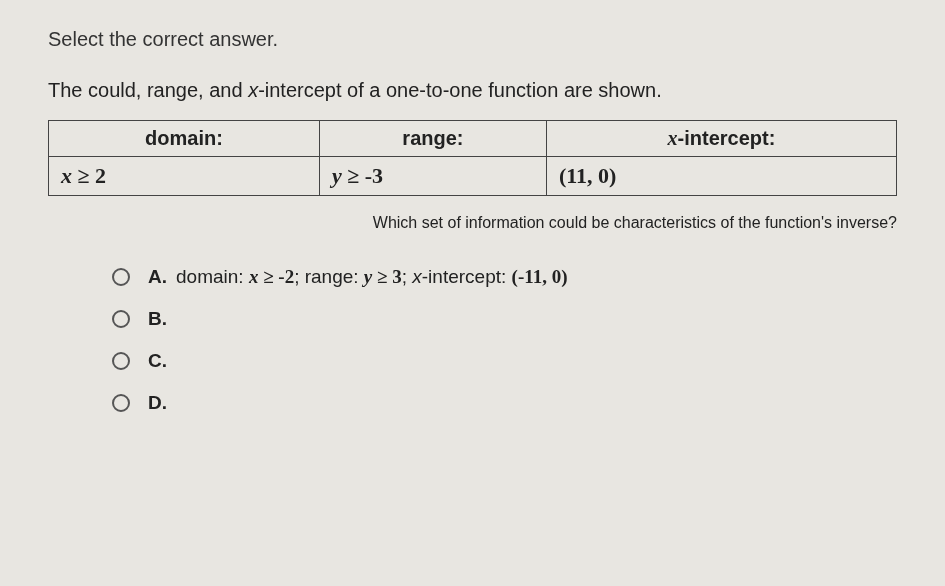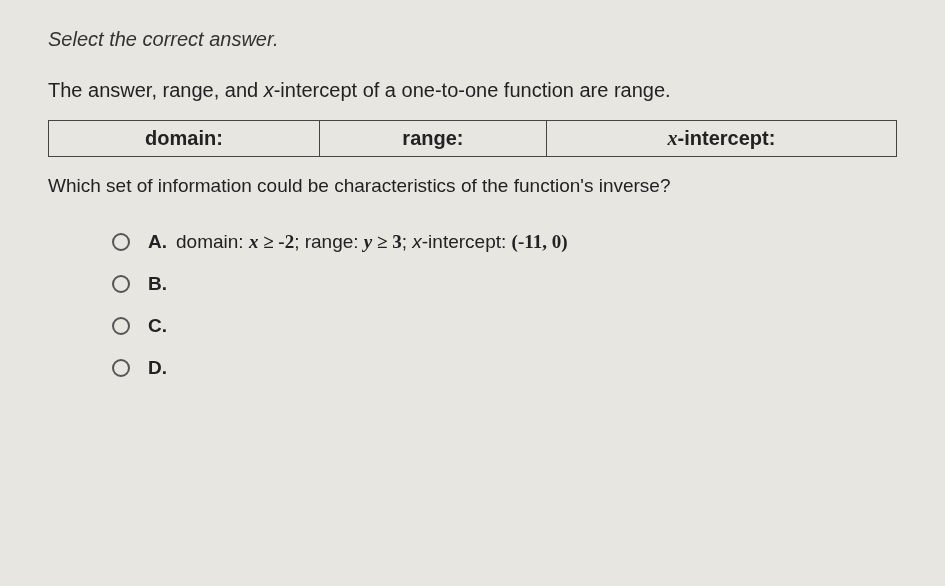--- a/index.html
+++ b/index.html
@@ -13,21 +13,20 @@
       background: #e8e6e1;
       font-family: Arial, Helvetica, sans-serif;
       color: #222;
       padding: 28px 48px;
       position: relative;
     }
     .instruction {
       font-size: 20px;
       color: #333;
       margin-bottom: 28px;
-      font-style: italic;
     }
     .question-intro {
       font-size: 20px;
       color: #222;
       margin-bottom: 18px;
     }
     .italic-x {
       font-style: italic;
     }
     table.info {
@@ -55,23 +54,24 @@
     }
     .math {
       font-family: 'Times New Roman', serif;
       font-style: italic;
       font-weight: bold;
     }
     .op {
       font-style: normal;
     }
     .sub-question {
-      font-size: 19px;
+      font-size: 16px;
       color: #222;
       margin-bottom: 34px;
+      text-align: right;
     }
     .choices {
       padding-left: 64px;
     }
     .choice {
       display: flex;
       align-items: center;
       margin-bottom: 20px;
       font-size: 19px;
     }
@@ -102,29 +102,38 @@
       font-weight: bold;
       font-style: normal;
     }
   </style>
 </head>
 <body>
 
 <div class="instruction">Select the correct answer.</div>
 
 <div class="question-intro">
-  <span>The answer, range, and </span><span class="italic-x">x</span><span>-intercept of a one-to-one function are range.</span>
+  <span>The could, range, and </span><span class="italic-x">x</span><span>-intercept of a one-to-one function are shown.</span>
 </div>
 
 <table class="info">
   <tbody>
       <tr>
     <td>domain:</td>
     <td>range:</td>
     <td><span style="font-style:italic;font-family:'Times New Roman',serif">x</span>-intercept:</td>
+  </tr>
+  <tr>
+    <td>
+      <span class="math">x</span><span class="op"> ≥ </span><span>2</span>
+    </td>
+    <td>
+      <span class="math">y</span><span class="op"> ≥ </span><span>-3</span>
+    </td>
+    <td>(11, 0)</td>
   </tr>
 </tbody>
   </table>
 
 <div class="sub-question">Which set of information could be characteristics of the function's inverse?</div>
 
 <div class="choices">
 
   <div class="choice">
     <div class="radio"></div>

